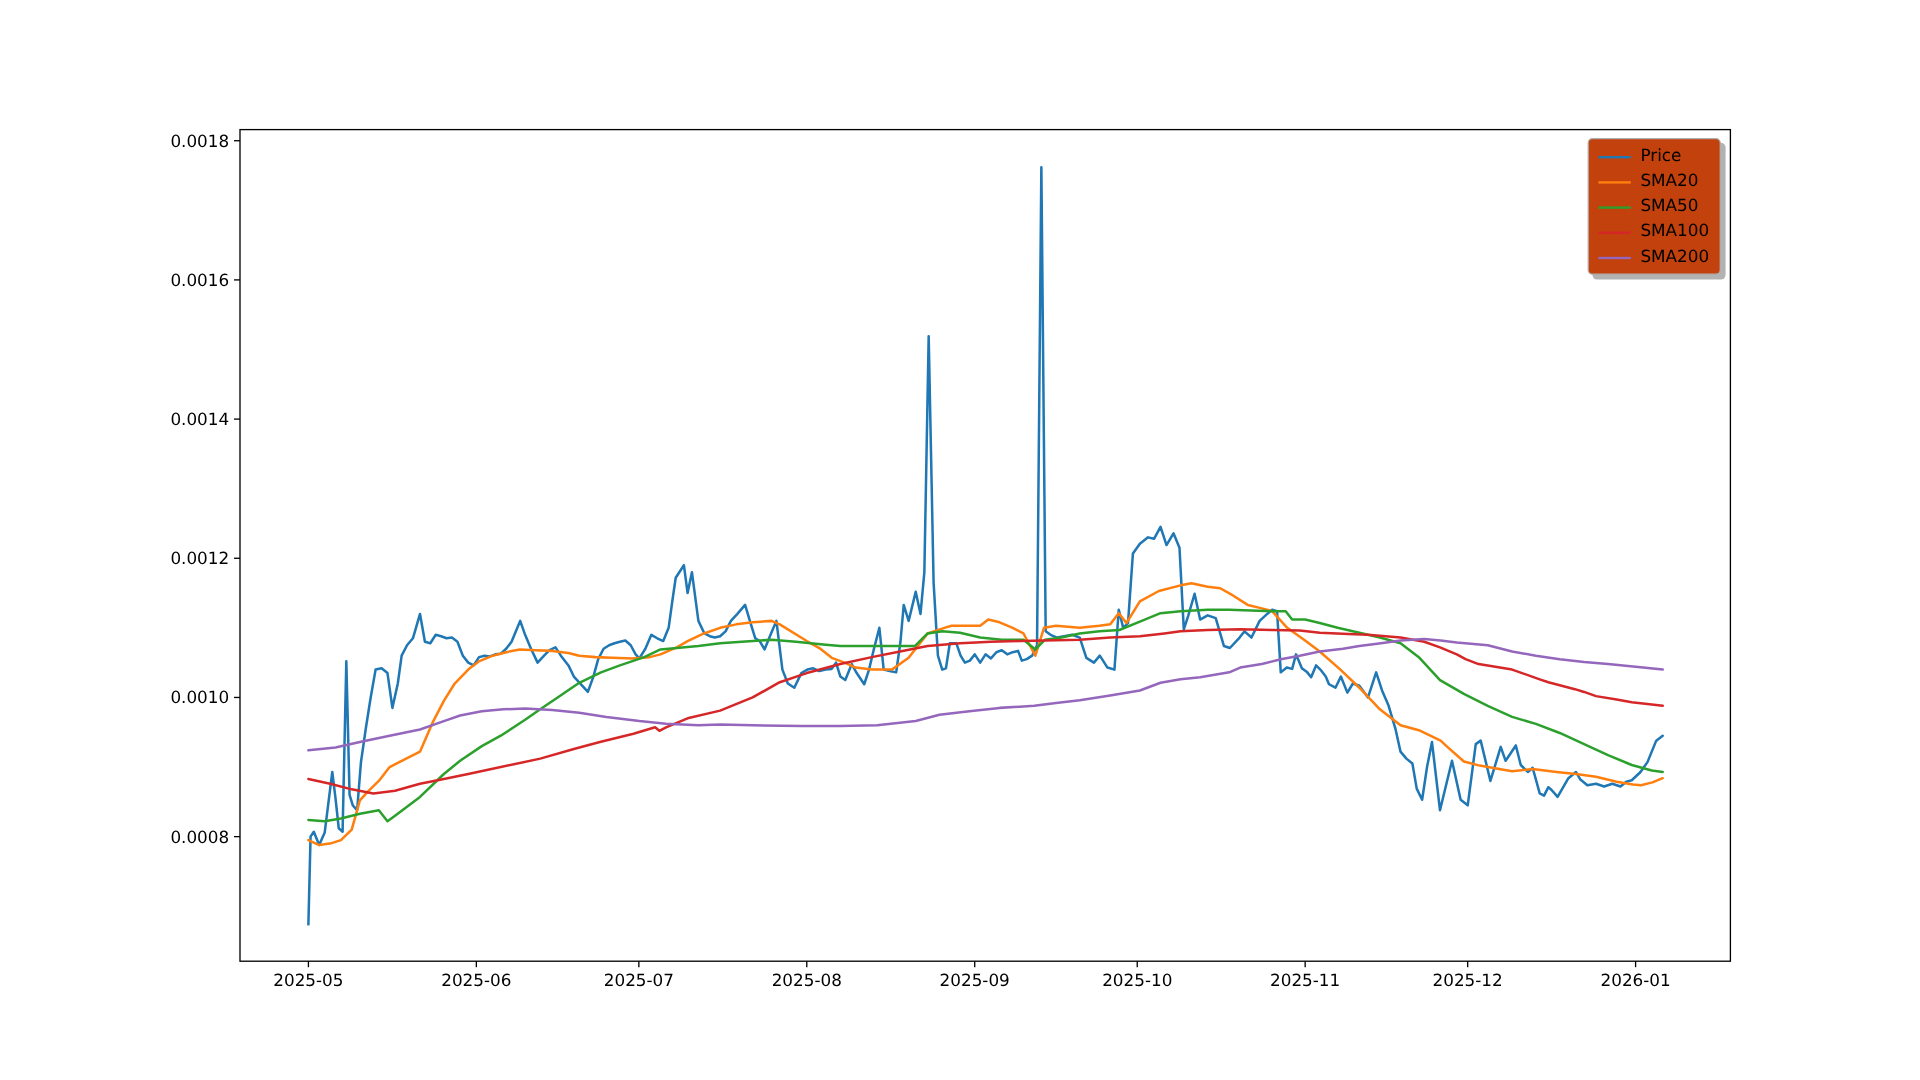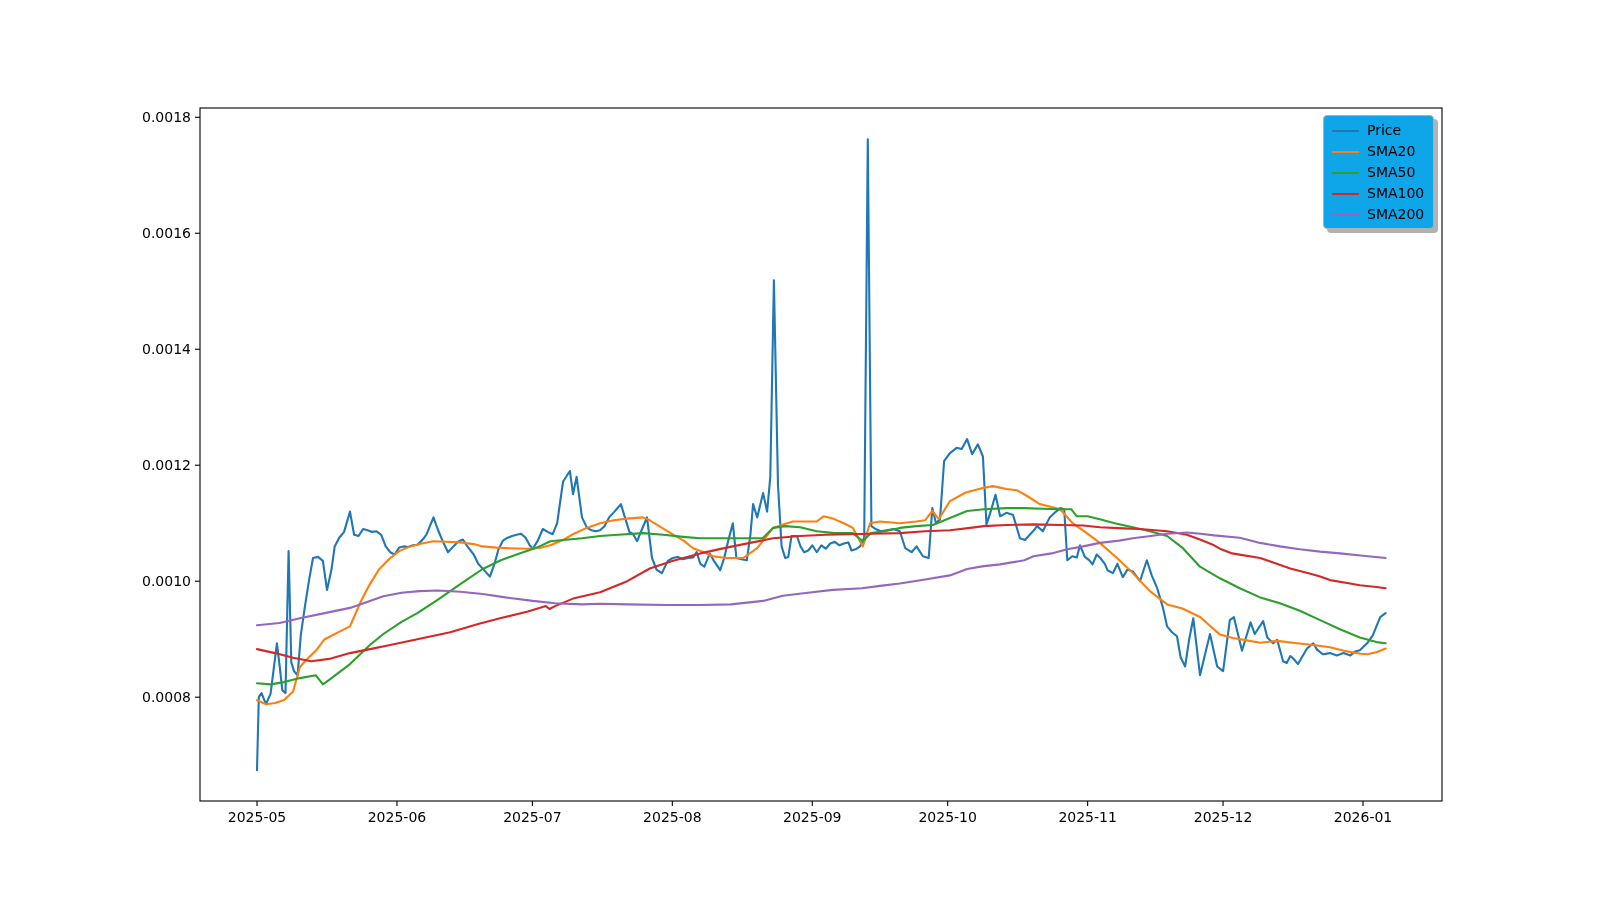--- a/index.html
+++ b/index.html
@@ -10,21 +10,21 @@
     font-family:"DejaVu Sans", sans-serif;
     overflow:hidden;
   }
   svg text{
     font-family:"DejaVu Sans", sans-serif;
     font-size:14px;
     fill:#000000;
   }
   .legend{
     position:absolute;
-    background:#0ea5e9;
+    background:#c2410c;
     border:1px solid #b0b0b0;
     border-radius:4px;
     box-shadow:4px 4px 0 rgba(0,0,0,0.30);
     padding:7px 9px 6px 8px;
     display:flex;
     flex-direction:column;
     gap:6px;
     box-sizing:border-box;
   }
   .legend-row{

